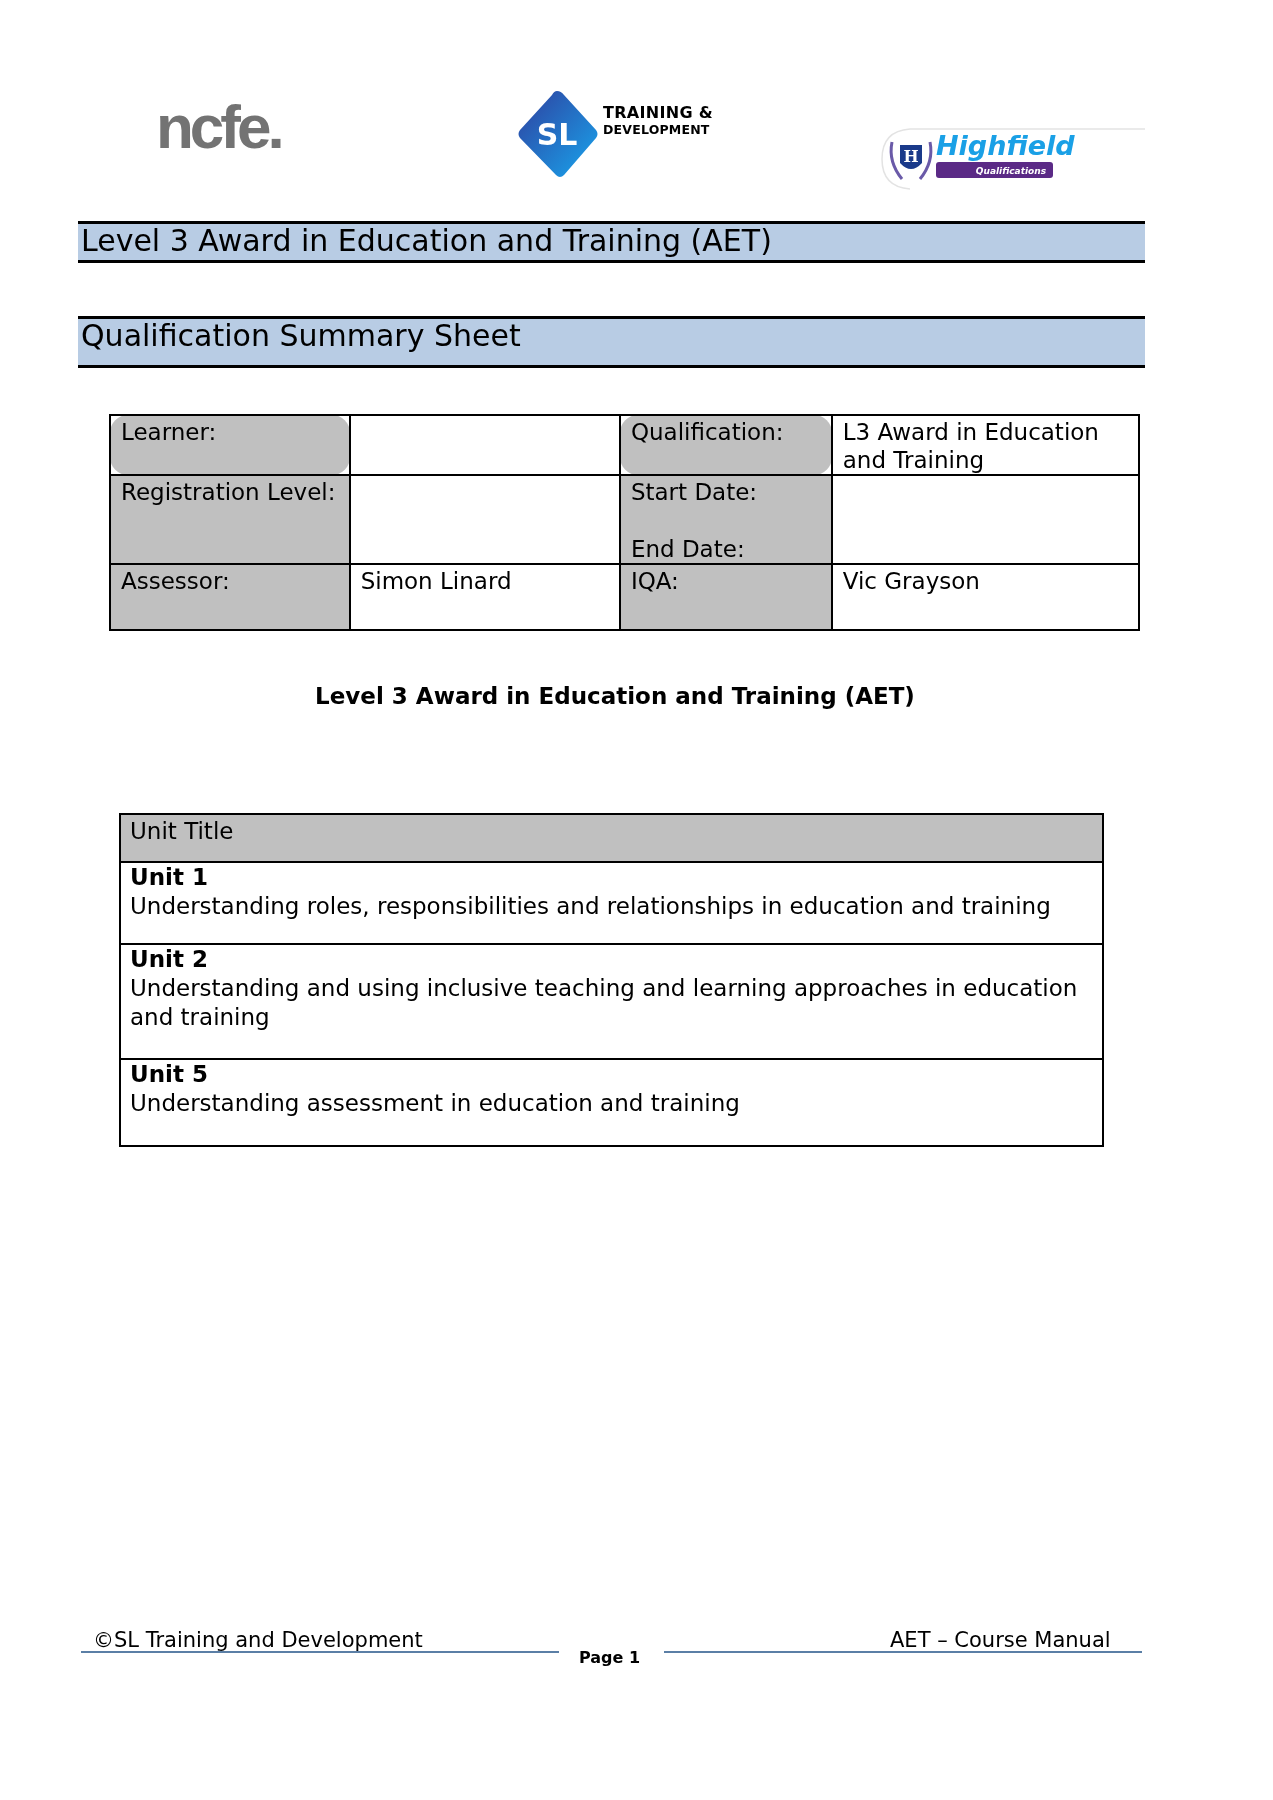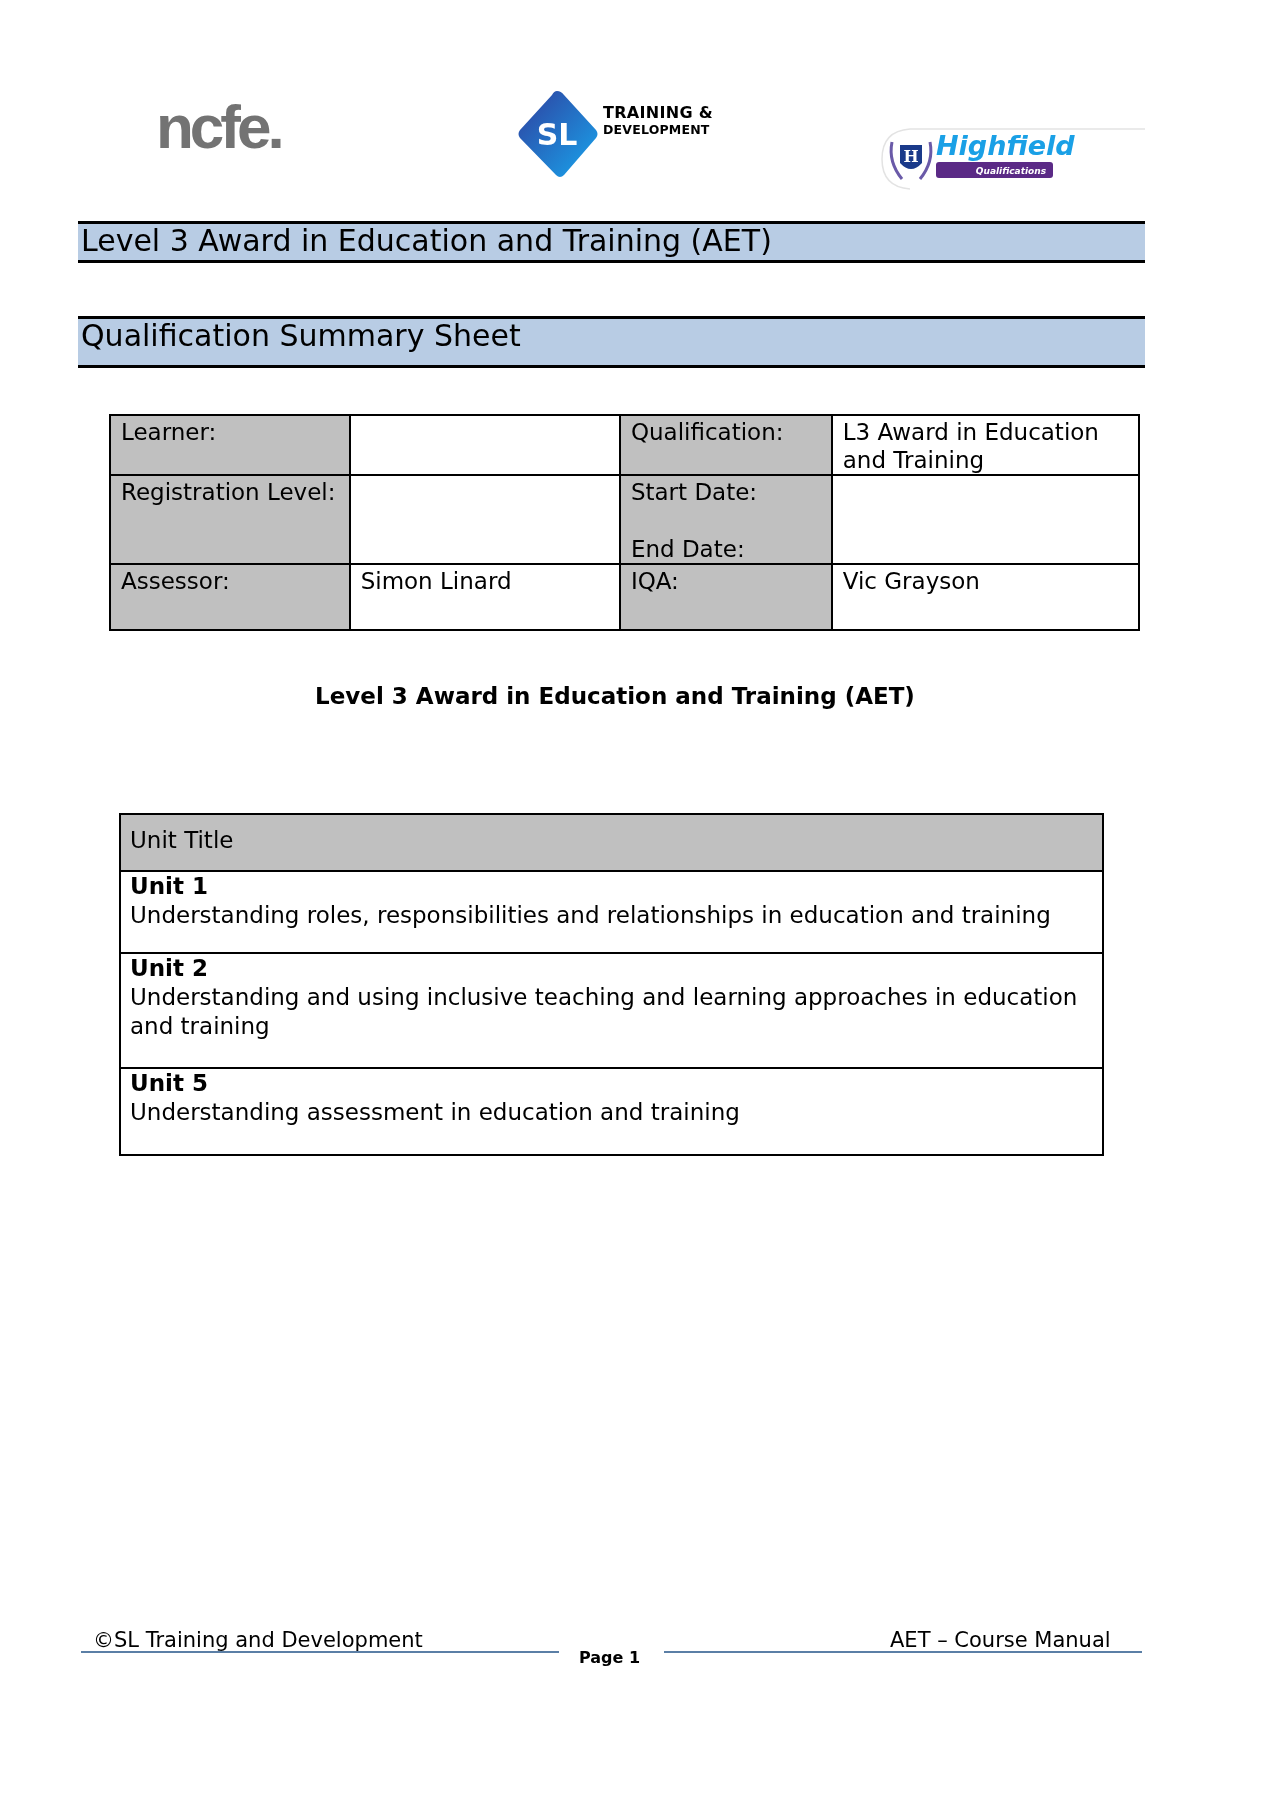--- a/index.html
+++ b/index.html
@@ -22,31 +22,31 @@
          border-bottom: 3px solid #000; box-sizing: border-box; font-size: 30px; line-height: 34px;
          padding-left: 3px; }
   .bar1 { top: 221px; height: 42px; }
   .bar2 { top: 316px; height: 52px; }
 
   
   table { border-collapse: collapse; position: absolute; }
   .info { left: 109px; top: 414px; width: 1031px; font-size: 23px; line-height: 28px; }
   .info td { border: 2px solid #000; vertical-align: top; padding: 2px 10px 0 10px; box-sizing: border-box; }
   .info .lbl { background: #c0c0c0; }
-  .info .r1 td { height: 57px; }
+  .info .r1 td { height: 57px; border-radius: 18px; }
   .info .r2 td { height: 87px; }
   .info .r3 td { height: 66px; }
 
   .center-title { left: 0; width: 1230px; top: 683px; text-align: center; font-weight: bold;
                   font-size: 23px; }
 
   
   .units { left: 119px; top: 813px; width: 985px; font-size: 23px; line-height: 29px; }
   .units td { border: 2px solid #000; vertical-align: top; padding: 0 8px 0 9px; box-sizing: border-box; }
-  .units .head td { background: #c0c0c0; height: 57px; padding-top: 11px; }
+  .units .head td { background: #c0c0c0; height: 48px; padding-top: 2px; }
   .units .u1 td { height: 82px; }
   .units .u2 td { height: 115px; }
   .units .u3 td { height: 87px; border-radius: 18px; }
   .unit-code { font-weight: bold; display: block; }
   .unit-title { display: block; }
 
   
   .foot-left { left: 93px; top: 1629px; font-size: 21px; line-height: 22px; }
   .foot-right { left: 890px; top: 1629px; font-size: 21px; line-height: 22px; }
   .foot-line-l { left: 81px; top: 1651px; width: 478px; height: 2px; background: #5b7fa6; }

